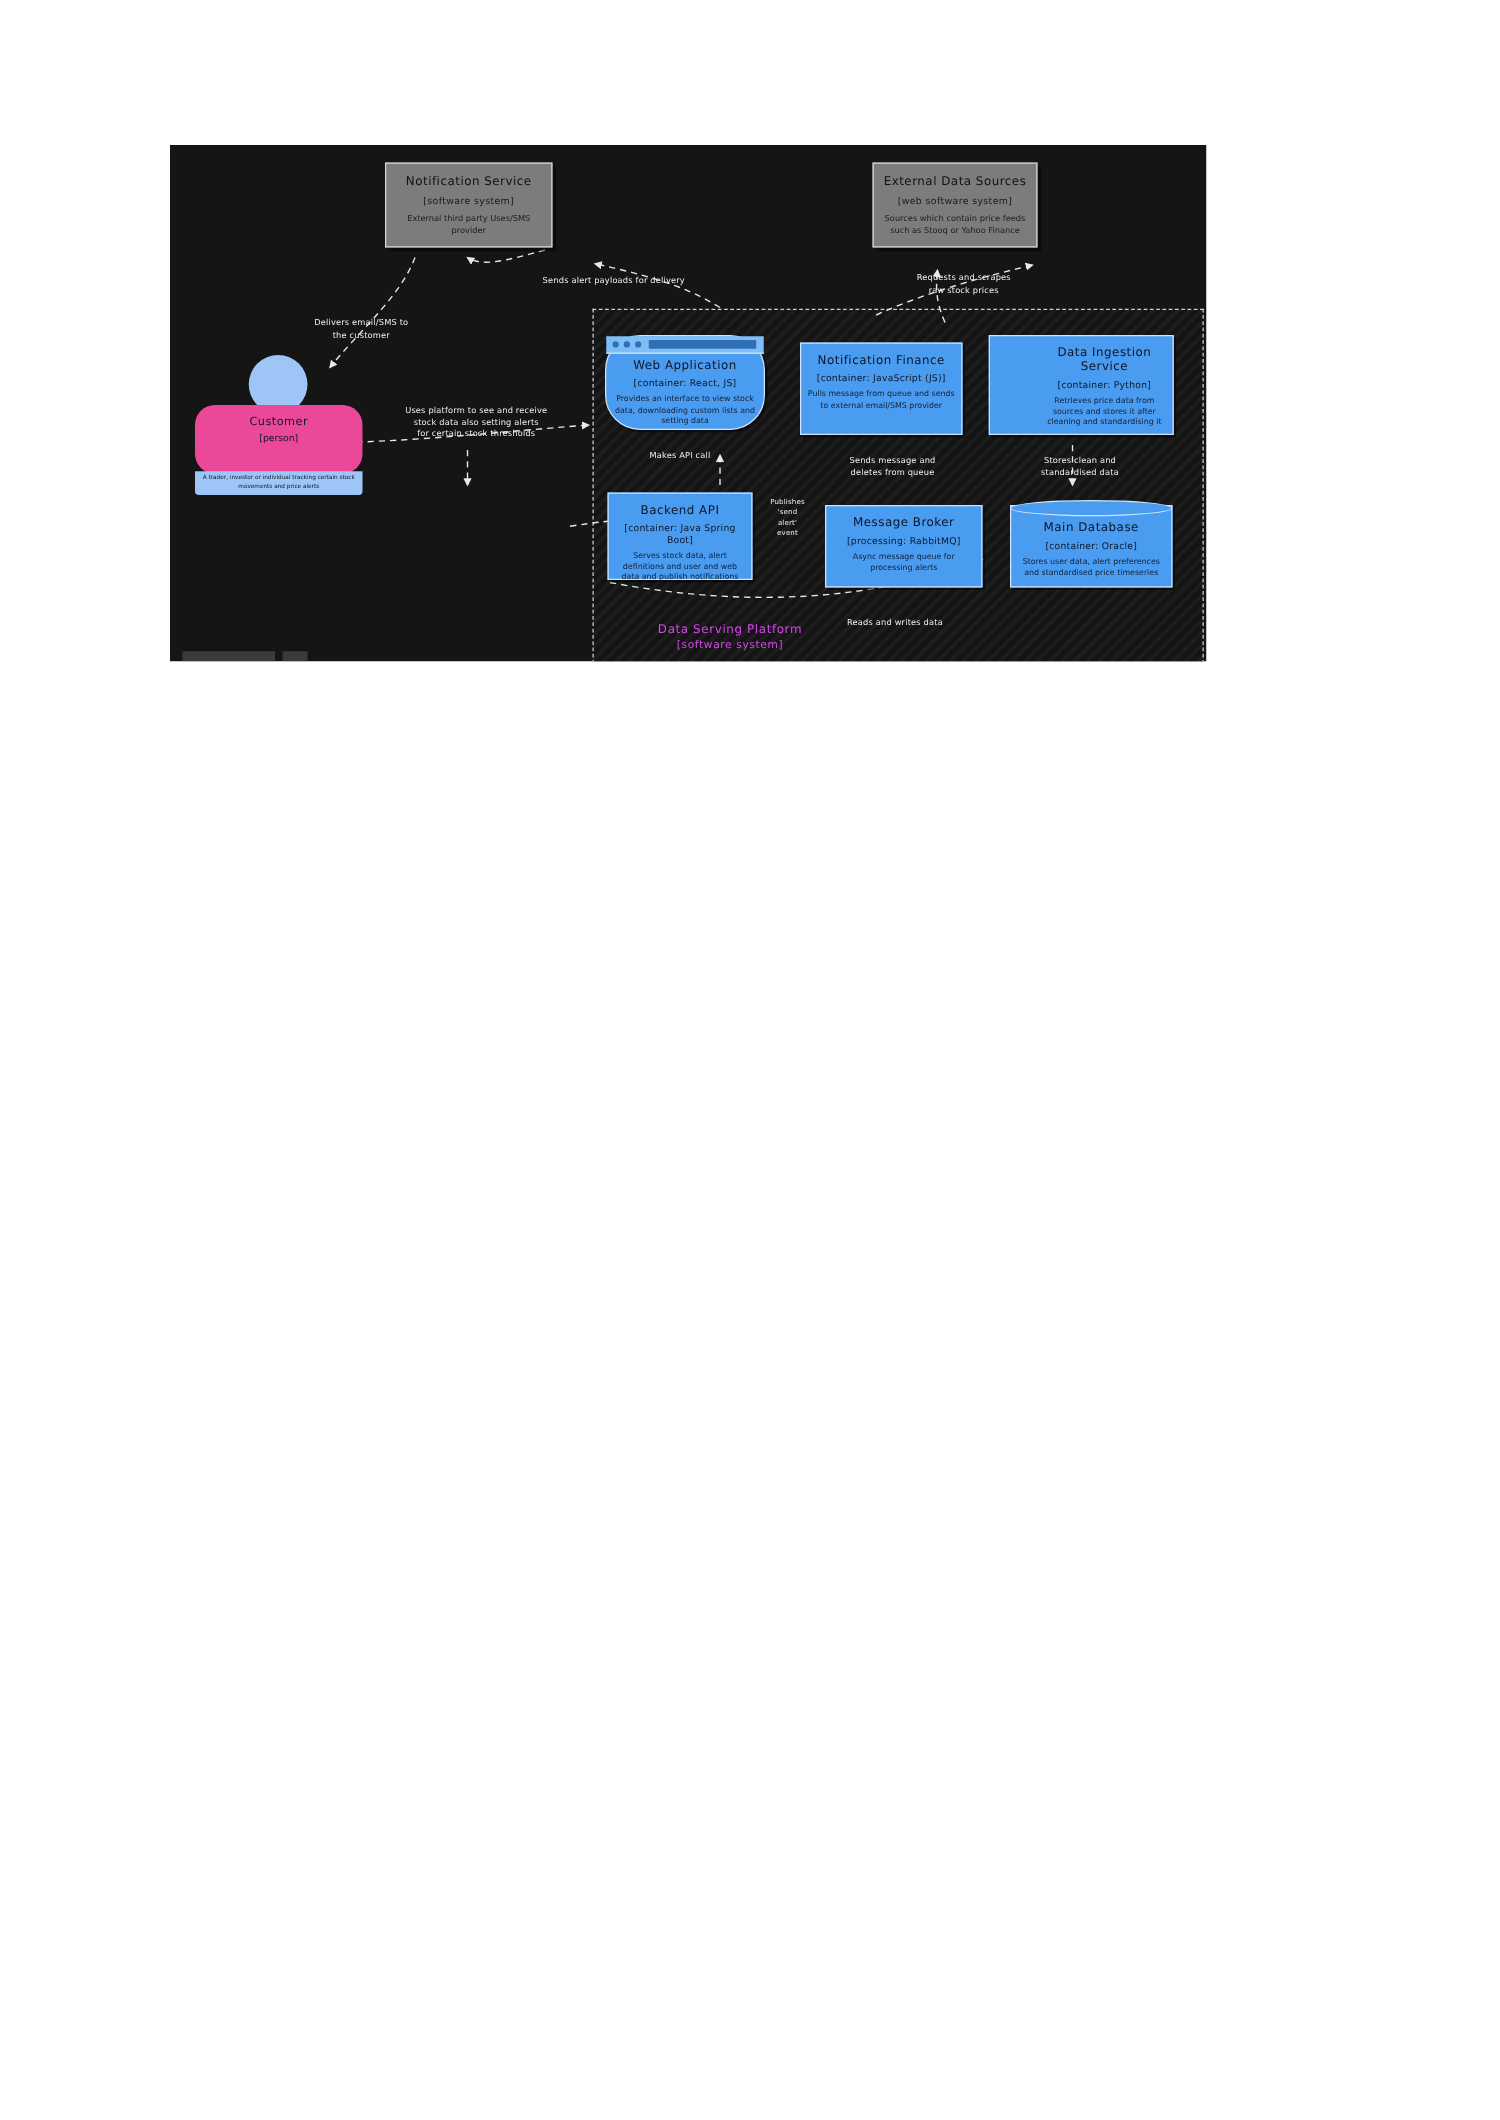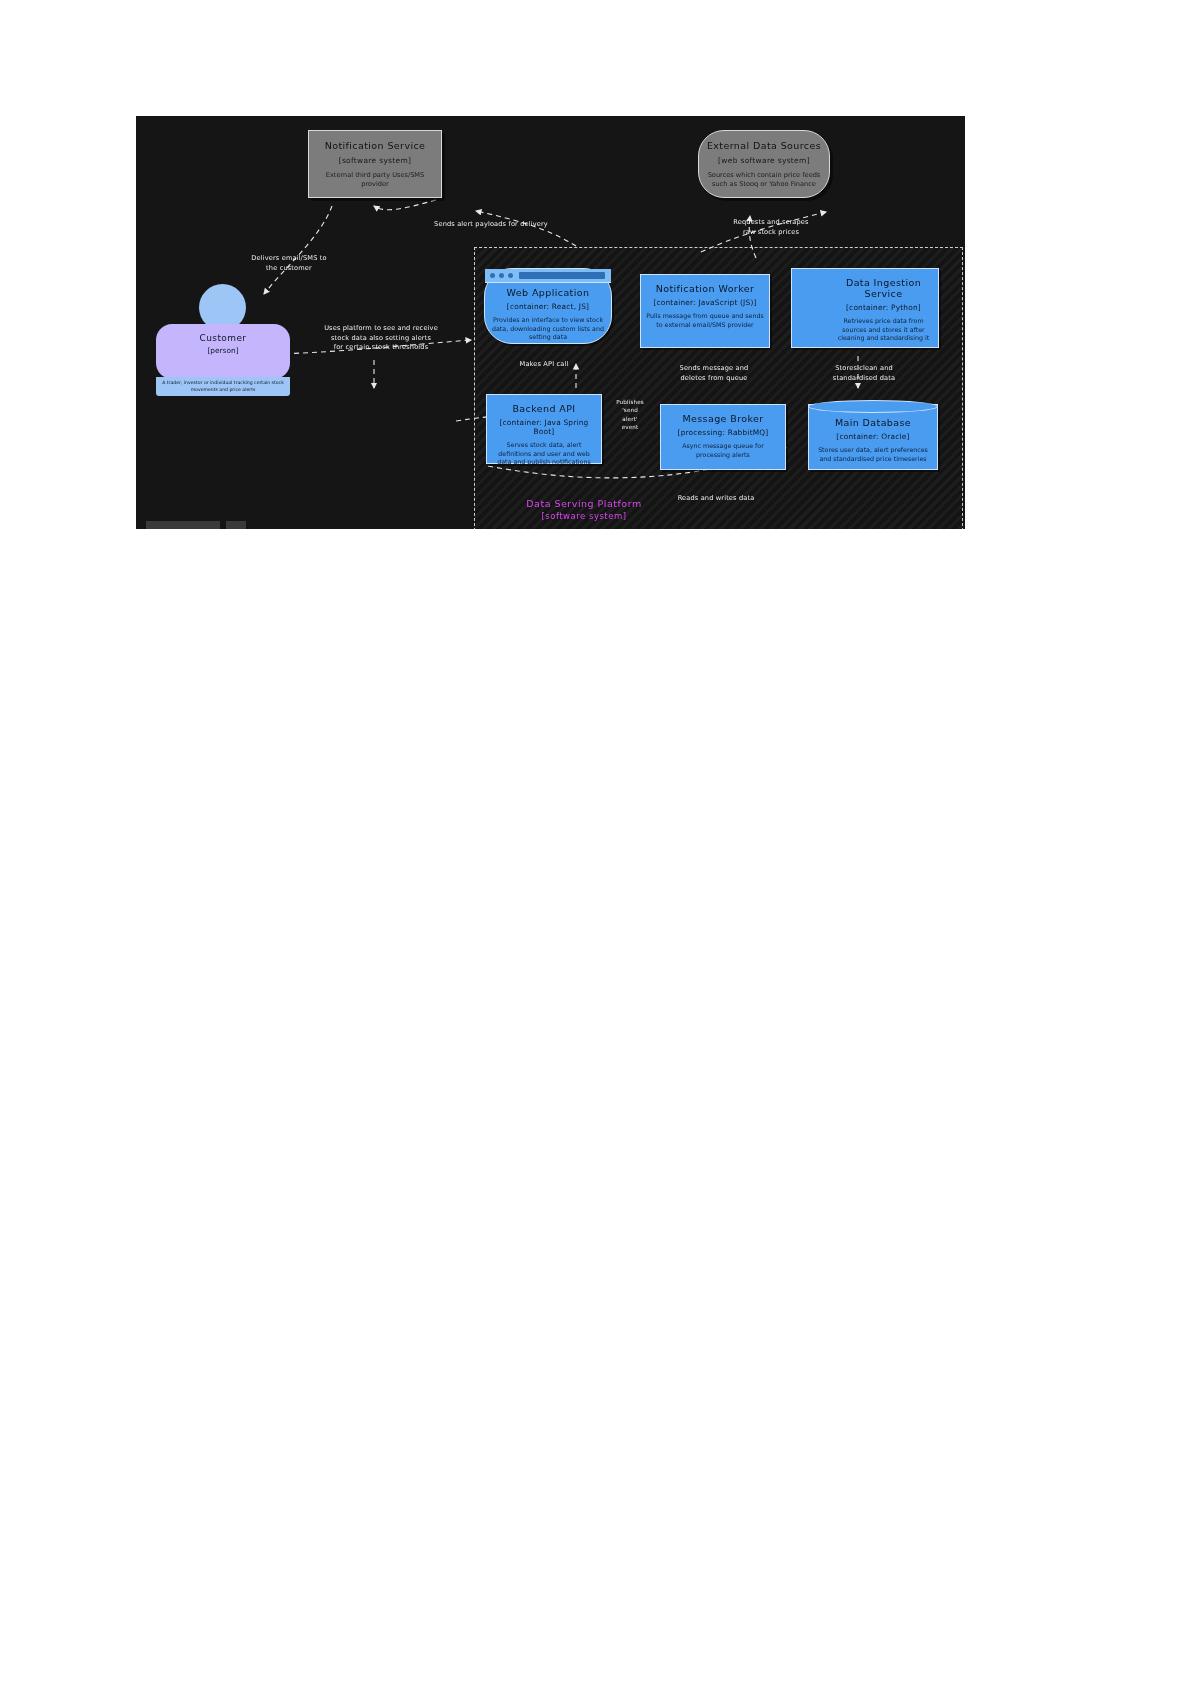--- a/index.html
+++ b/index.html
@@ -45,21 +45,21 @@
 
   
   .db-top{position:absolute;left:-1px;right:-1px;top:-5px;height:11px;
           background:#4a9cf0;border:1.2px solid #cfe4fb;border-radius:50%;}
   .db-body{position:relative;padding-top:4px;}
 
   
   .person-head{position:absolute;left:43px;top:0;width:47px;height:47px;border-radius:50%;
                background:#9dc5f5;}
   .person-body{position:absolute;left:0;top:40px;width:134px;height:55px;border-radius:16px;
-               background:#c4b5fd;color:#0d1728;}
+               background:#ec4899;color:#0d1728;}
   .person-body .t{font-size:9px;letter-spacing:.4px;margin-top:9px;}
   .person-body .s{font-size:7.4px;margin-top:3px;}
   .person-desc{position:absolute;left:0;top:93px;width:134px;
                background:#9dc5f5;color:#0d1728;font-size:4.6px;line-height:1.45;
                padding:3px 5px;box-sizing:border-box;border-radius:0 0 3px 3px;}
 
   
   .boundary{
     position:absolute;border:1.4px dashed #cfcfcf;
     background:repeating-linear-gradient(135deg,#1d1d1d 0 3px,#141414 3px 7px);
@@ -119,21 +119,21 @@
         <path d="M565,136 C600,120 640,108 690,96"></path>
       </g>
     </svg>
 
     <div class="node ext" style="left:172px;top:14px;width:134px;height:68px;">
       <div class="t">Notification Service</div>
       <div class="s">[software system]</div>
       <div class="d">External third party Uses/SMS provider</div>
     </div>
 
-    <div class="node ext" style="left:562px;top:14px;width:132px;height:68px;border-radius:26px;">
+    <div class="node ext" style="left:562px;top:14px;width:132px;height:68px;">
       <div class="t">External Data Sources</div>
       <div class="s">[web software system]</div>
       <div class="d">Sources which contain price feeds such as Stooq or Yahoo Finance</div>
     </div>
 
     <div class="node" style="left:20px;top:168px;width:134px;height:120px;">
       <div class="person-head"></div>
       <div class="person-body">
         <div class="t">Customer</div>
         <div class="s">[person]</div>
@@ -149,21 +149,21 @@
         <span class="bar"></span>
       </div>
       <div class="webapp-body">
         <div class="t">Web Application</div>
         <div class="s">[container: React, JS]</div>
         <div class="d">Provides an interface to view stock data, downloading custom lists and setting data</div>
       </div>
     </div>
 
     <div class="node cnt" style="left:504px;top:158px;width:130px;height:74px;">
-      <div class="t">Notification Worker</div>
+      <div class="t">Notification Finance</div>
       <div class="s">[container: JavaScript (JS)]</div>
       <div class="d">Pulls message from queue and sends to external email/SMS provider</div>
     </div>
 
     <div class="node cnt" style="left:655px;top:152px;width:148px;height:80px;padding-left:42px;">
       <div class="t">Data Ingestion Service</div>
       <div class="s">[container: Python]</div>
       <div class="d">Retrieves price data from sources and stores it after cleaning and standardising it</div>
     </div>
 

